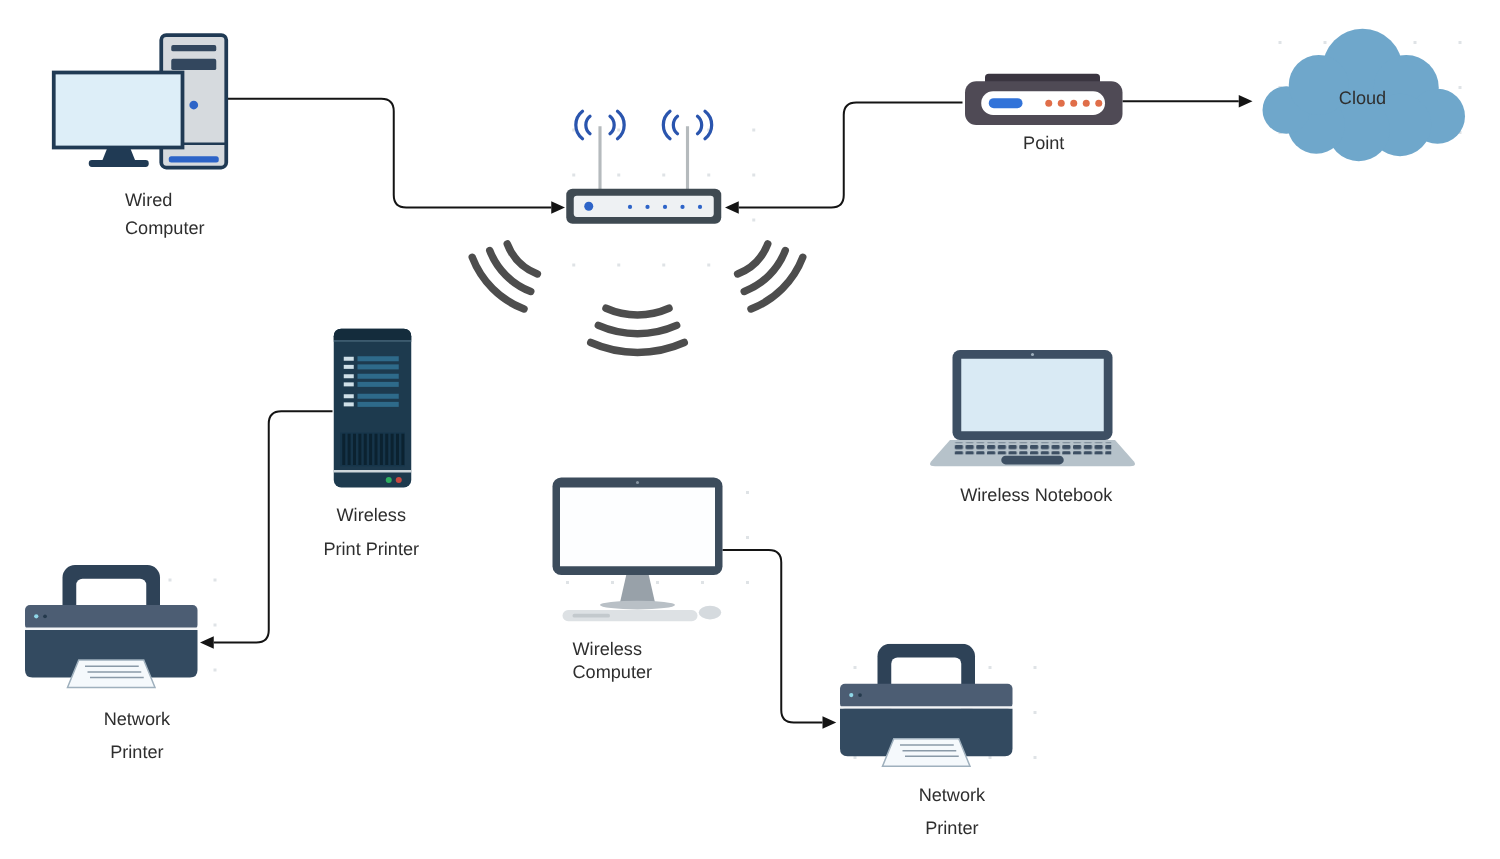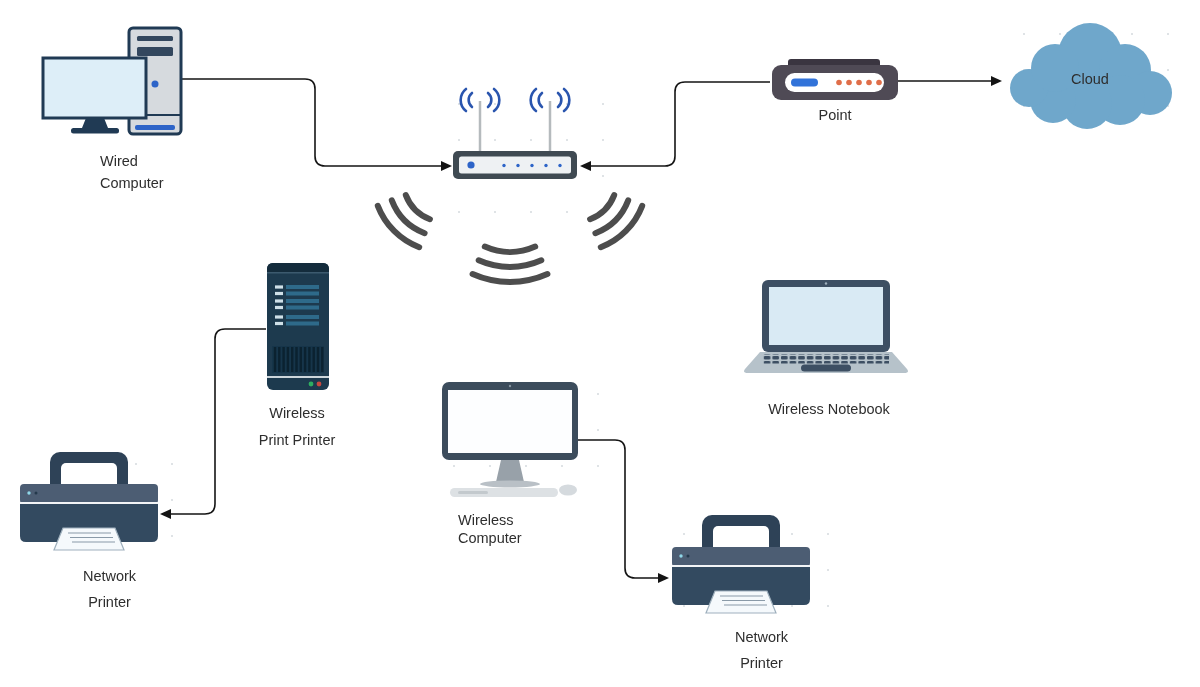--- a/index.html
+++ b/index.html
@@ -211,21 +211,21 @@
         </pattern>
       </defs>
       <rect x="24" y="4" width="128" height="72" rx="6" fill="#3d4f63"></rect>
       <rect x="31" y="11" width="114" height="58" fill="#d9eaf4"></rect>
       <circle cx="88" cy="7.5" r="1.2" fill="#9fb0bd"></circle>
       <path d="M22 76 L154 76 L169 93 Q172 97 166 97 L10 97 Q4 97 7 93 Z" fill="#b6c2ca"></path>
       <rect x="25" y="78" width="126" height="9.5" fill="url(#kbkeys)"></rect>
       <rect x="63" y="88.5" width="50" height="7" rx="3.5" fill="#3d4f63"></rect>
     </svg>
   </div>
-  <div class="lbl center" style="left:829px;top:387px;margin-top:12px;">Wireless Notebook</div>
+  <div class="lbl center" style="left:829px;top:387px;">Wireless Notebook</div>
 
   <div class="node" style="left:670px;top:515px;">
     <svg width="142" height="104" viewBox="0 0 142 104">
       <rect x="32" y="0" width="78" height="56" rx="10" fill="#2e4257"></rect>
       <rect x="43" y="11" width="56" height="45" rx="5" fill="#ffffff"></rect>
       <rect x="2" y="32" width="138" height="20" rx="4" fill="#4c5d73"></rect>
       <rect x="2" y="50" width="138" height="2" fill="#f3f5f7"></rect>
       <path d="M2 52 L140 52 L140 84 Q140 90 134 90 L8 90 Q2 90 2 84 Z" fill="#334a60"></path>
       <circle cx="11" cy="41" r="1.7" fill="#8fd7e8"></circle>
       <circle cx="18" cy="41" r="1.5" fill="#24394c"></circle>

